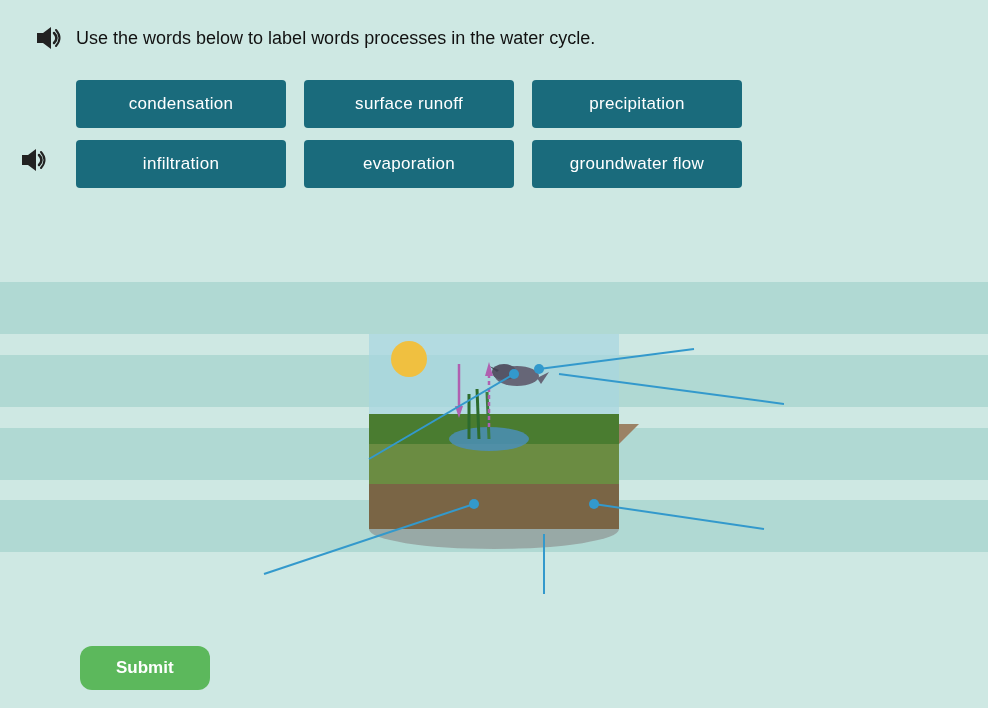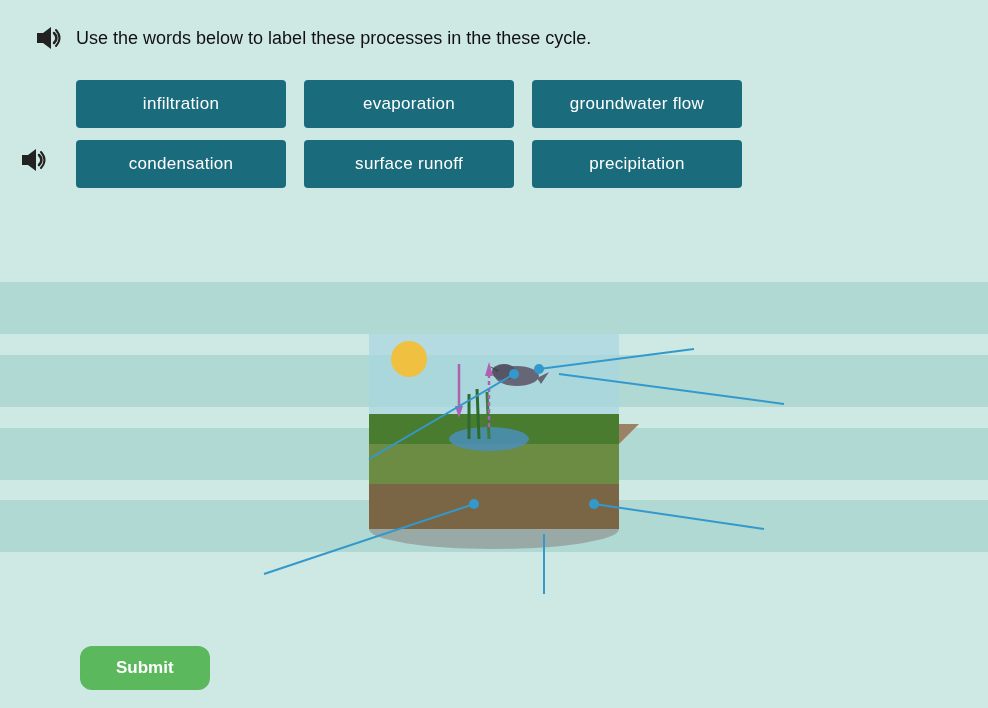--- a/index.html
+++ b/index.html
@@ -139,42 +139,42 @@
   <div class="teal-band" style="top: 500px;"></div>
 
   <div class="header-row">
     <div class="speaker-icon">
       <svg width="30" height="30" viewBox="0 0 30 30">
         <polygon points="4,10 4,20 10,20 18,26 18,4 10,10" fill="#222"></polygon>
         <path d="M21,10 Q26,15 21,20" stroke="#222" stroke-width="2.5" fill="none" stroke-linecap="round"></path>
         <path d="M23,7 Q30,15 23,23" stroke="#222" stroke-width="2" fill="none" stroke-linecap="round"></path>
       </svg>
     </div>
-    <span class="instruction-text">Use the words below to label these processes in the these cycle.</span>
+    <span class="instruction-text">Use the words below to label words processes in the water cycle.</span>
   </div>
 
   <div class="left-speaker">
     <svg width="30" height="30" viewBox="0 0 30 30">
       <polygon points="4,10 4,20 10,20 18,26 18,4 10,10" fill="#222"></polygon>
       <path d="M21,10 Q26,15 21,20" stroke="#222" stroke-width="2.5" fill="none" stroke-linecap="round"></path>
       <path d="M23,7 Q30,15 23,23" stroke="#222" stroke-width="2" fill="none" stroke-linecap="round"></path>
     </svg>
   </div>
 
   <div class="word-bank">
     <div class="word-row">
+      <button class="word-btn">condensation</button>
+      <button class="word-btn">surface runoff</button>
+      <button class="word-btn">precipitation</button>
+    </div>
+    <div class="word-row">
       <button class="word-btn">infiltration</button>
       <button class="word-btn">evaporation</button>
       <button class="word-btn">groundwater flow</button>
     </div>
-    <div class="word-row">
-      <button class="word-btn">condensation</button>
-      <button class="word-btn">surface runoff</button>
-      <button class="word-btn">precipitation</button>
-    </div>
   </div>
 
   <div class="diagram-area">
     <div class="diagram-container">
       <svg class="diagram-svg" viewBox="0 0 580 340" xmlns="http://www.w3.org/2000/svg">
 
         <g transform="translate(165, 60)">
 
           <ellipse cx="125" cy="195" rx="125" ry="20" fill="#888" opacity="0.6"></ellipse>
 

